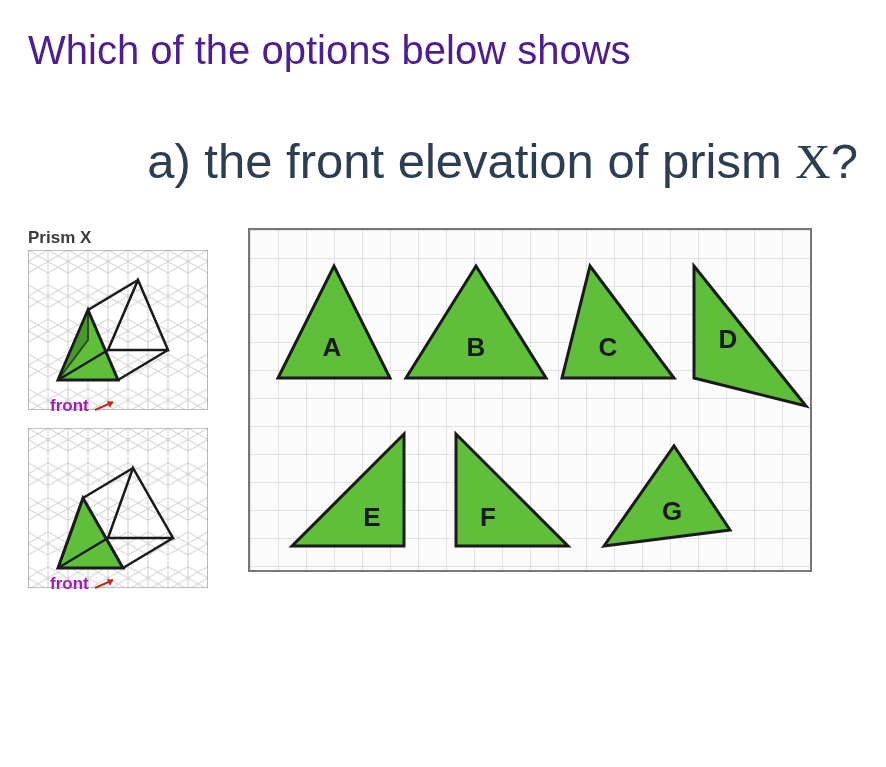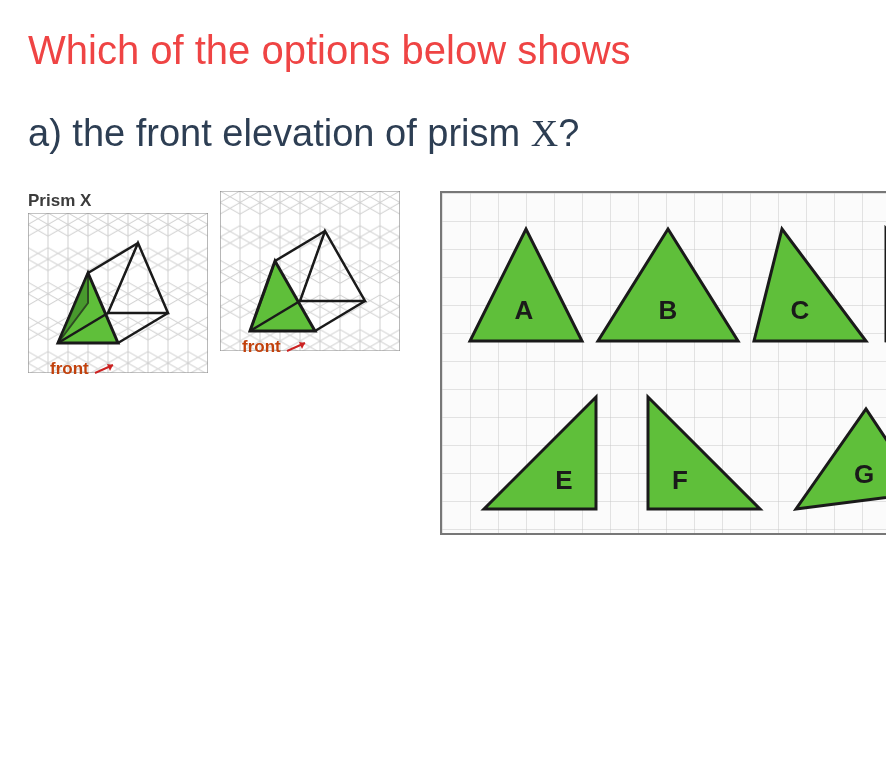--- a/index.html
+++ b/index.html
@@ -8,58 +8,59 @@
     background: #ffffff;
     width: 886px;
     height: 767px;
     padding: 20px 28px;
     color: #2d3e53;
   }
   .question-heading {
     font-size: 40px;
     font-weight: 500;
     line-height: 1.5;
-    margin-bottom: 24px;
-    color: #ef4444;
+    margin-bottom: 44px;
+    color: #4c1d95;
     font-family: 'Segoe UI', Arial, sans-serif;
   }
   .parts {
-    font-size: 38px;
+    font-size: 49px;
     line-height: 1.55;
     margin-bottom: 28px;
     color: #2d3e53;
     font-family: 'Segoe UI', Arial, sans-serif;
+    text-align: right;
   }
   .serif-var {
     font-family: 'Times New Roman', Georgia, serif;
     font-weight: 500;
   }
   .figure-area {
     display: flex;
     gap: 40px;
     align-items: flex-start;
   }
   .prisms-col {
     display: flex;
-    flex-direction: row;
+    flex-direction: column;
     gap: 12px;
   }
   .prism-block { }
   .prism-label {
     font-family: Arial, sans-serif;
     font-weight: bold;
     font-size: 17px;
     color: #3c3c3c;
     margin-bottom: 2px;
   }
   .front-label {
     font-family: Arial, sans-serif;
     font-weight: bold;
     font-size: 17px;
-    color: #c2410c;
+    color: #a21caf;
   }
   .front-row {
     display: flex;
     align-items: center;
     gap: 4px;
     margin-top: -14px;
     margin-left: 22px;
   }
   svg { display: block; }
   .options-panel {

